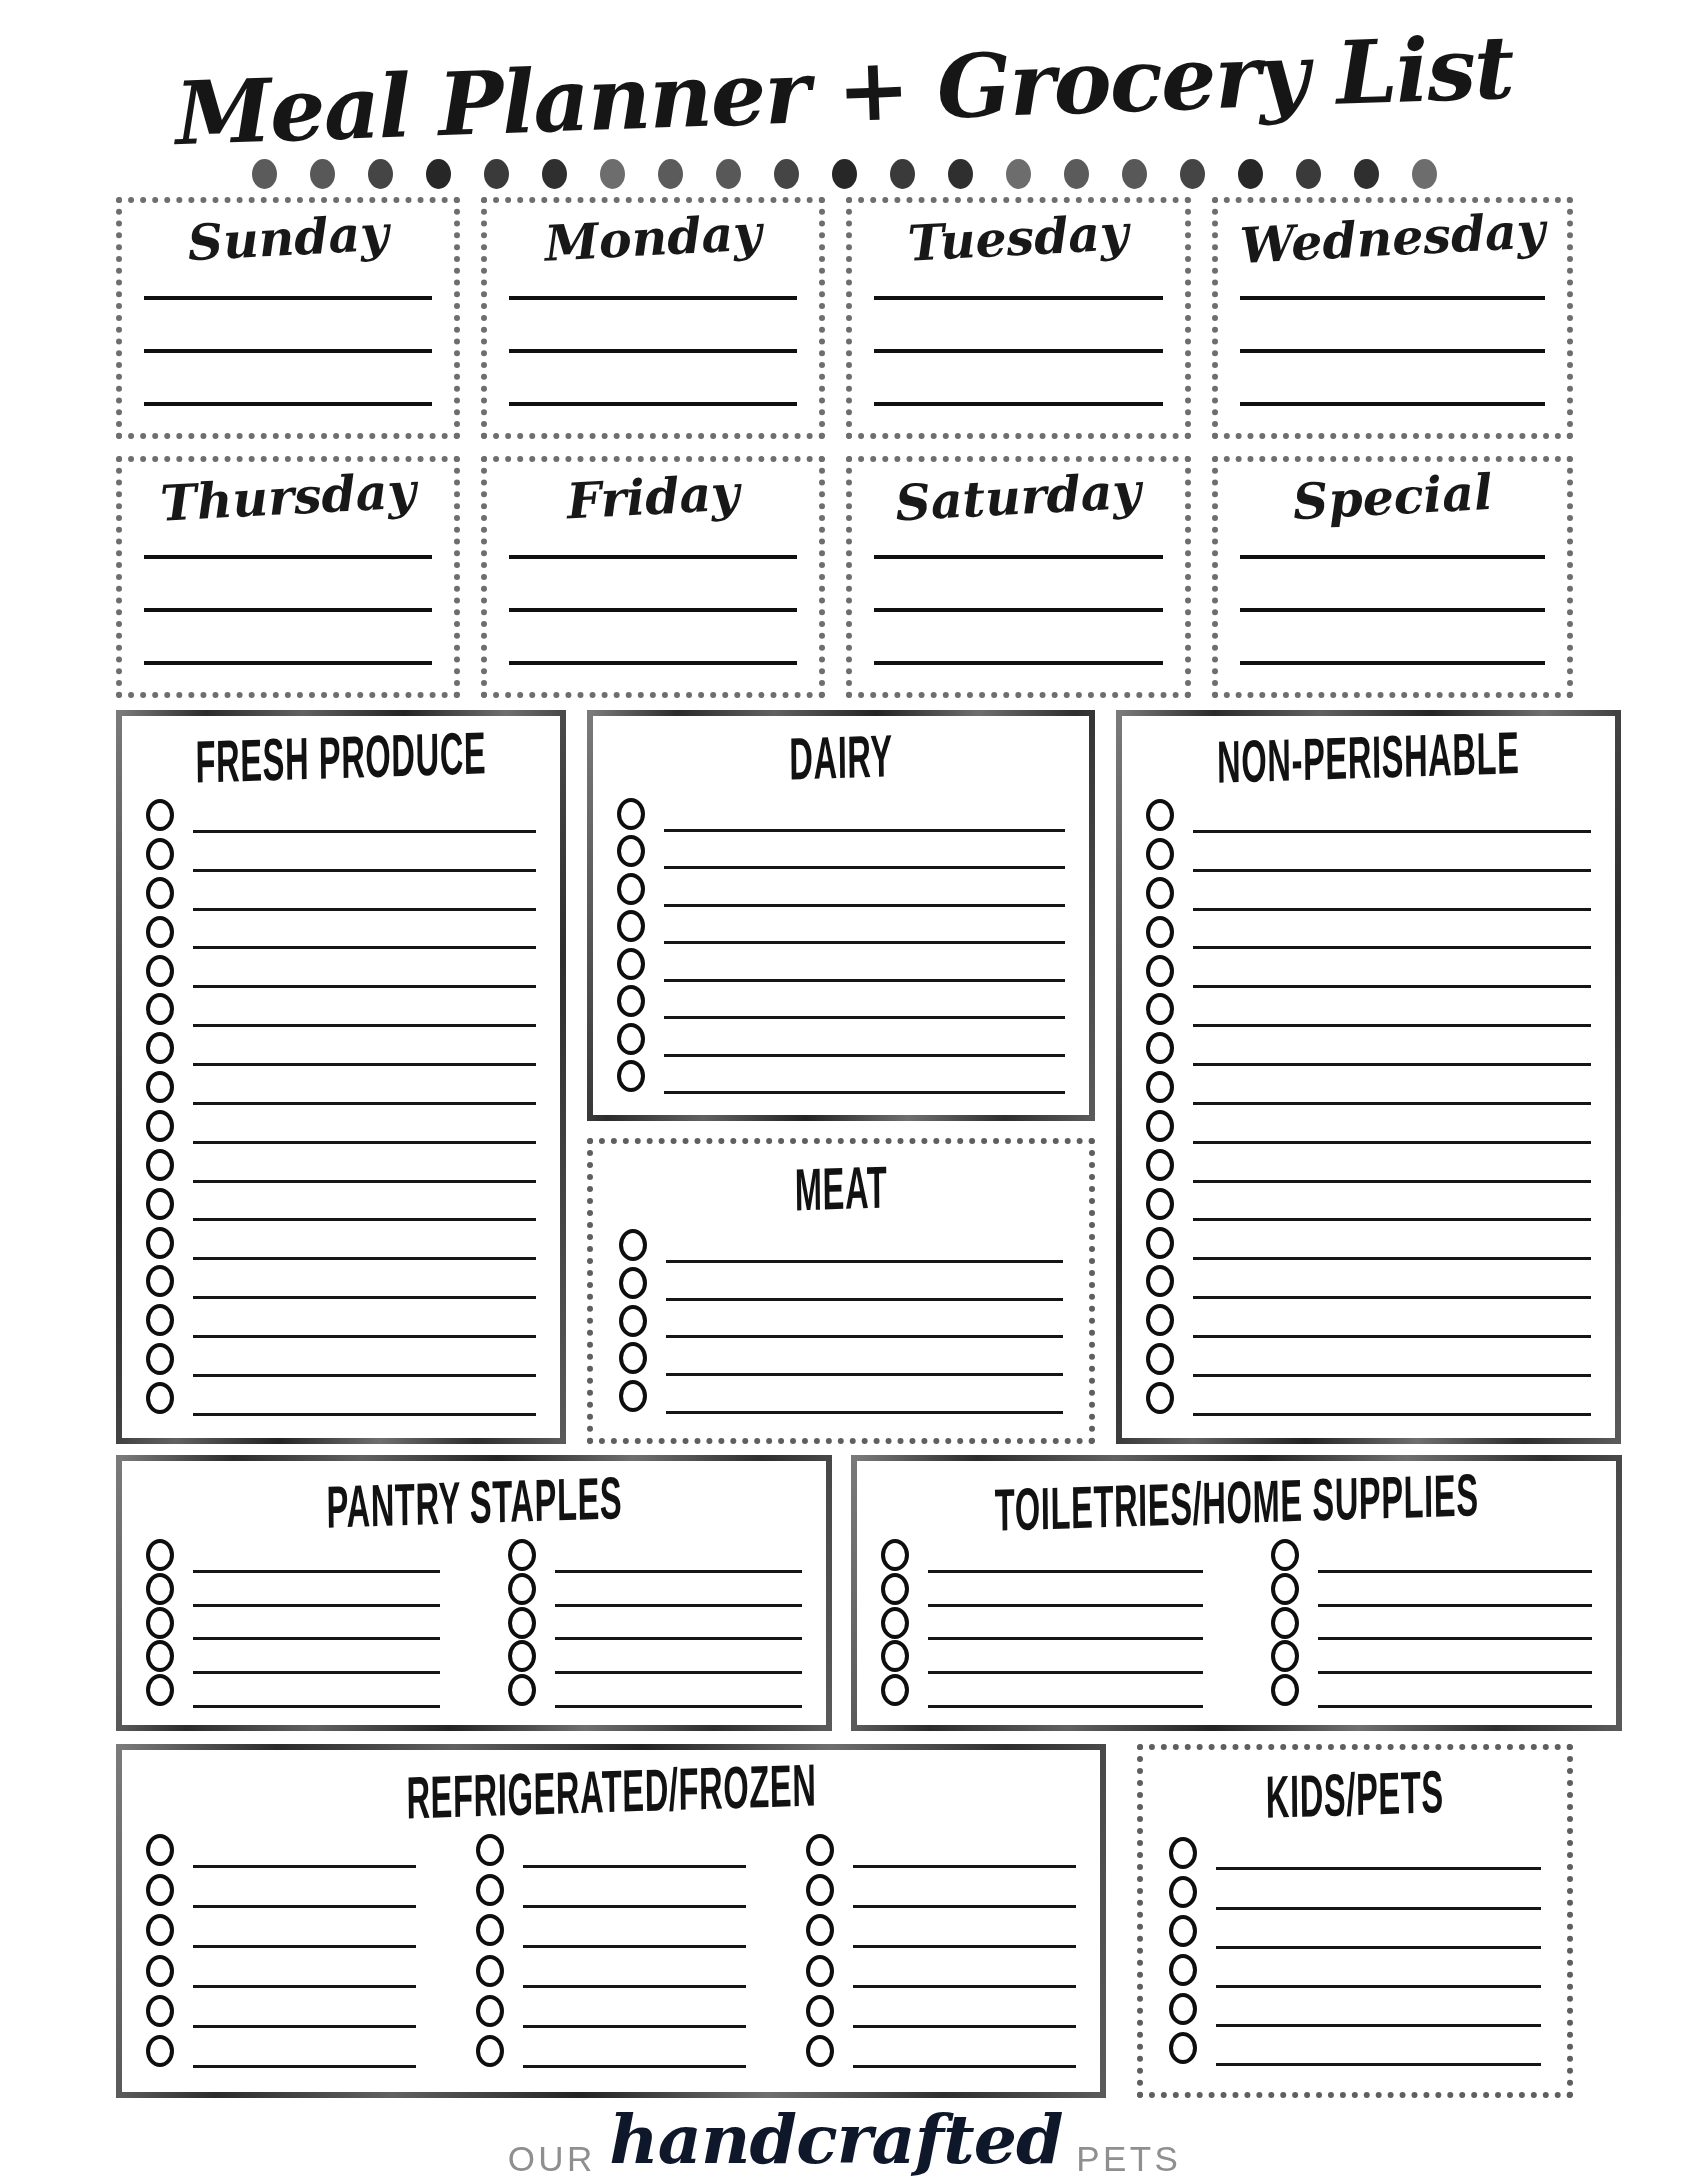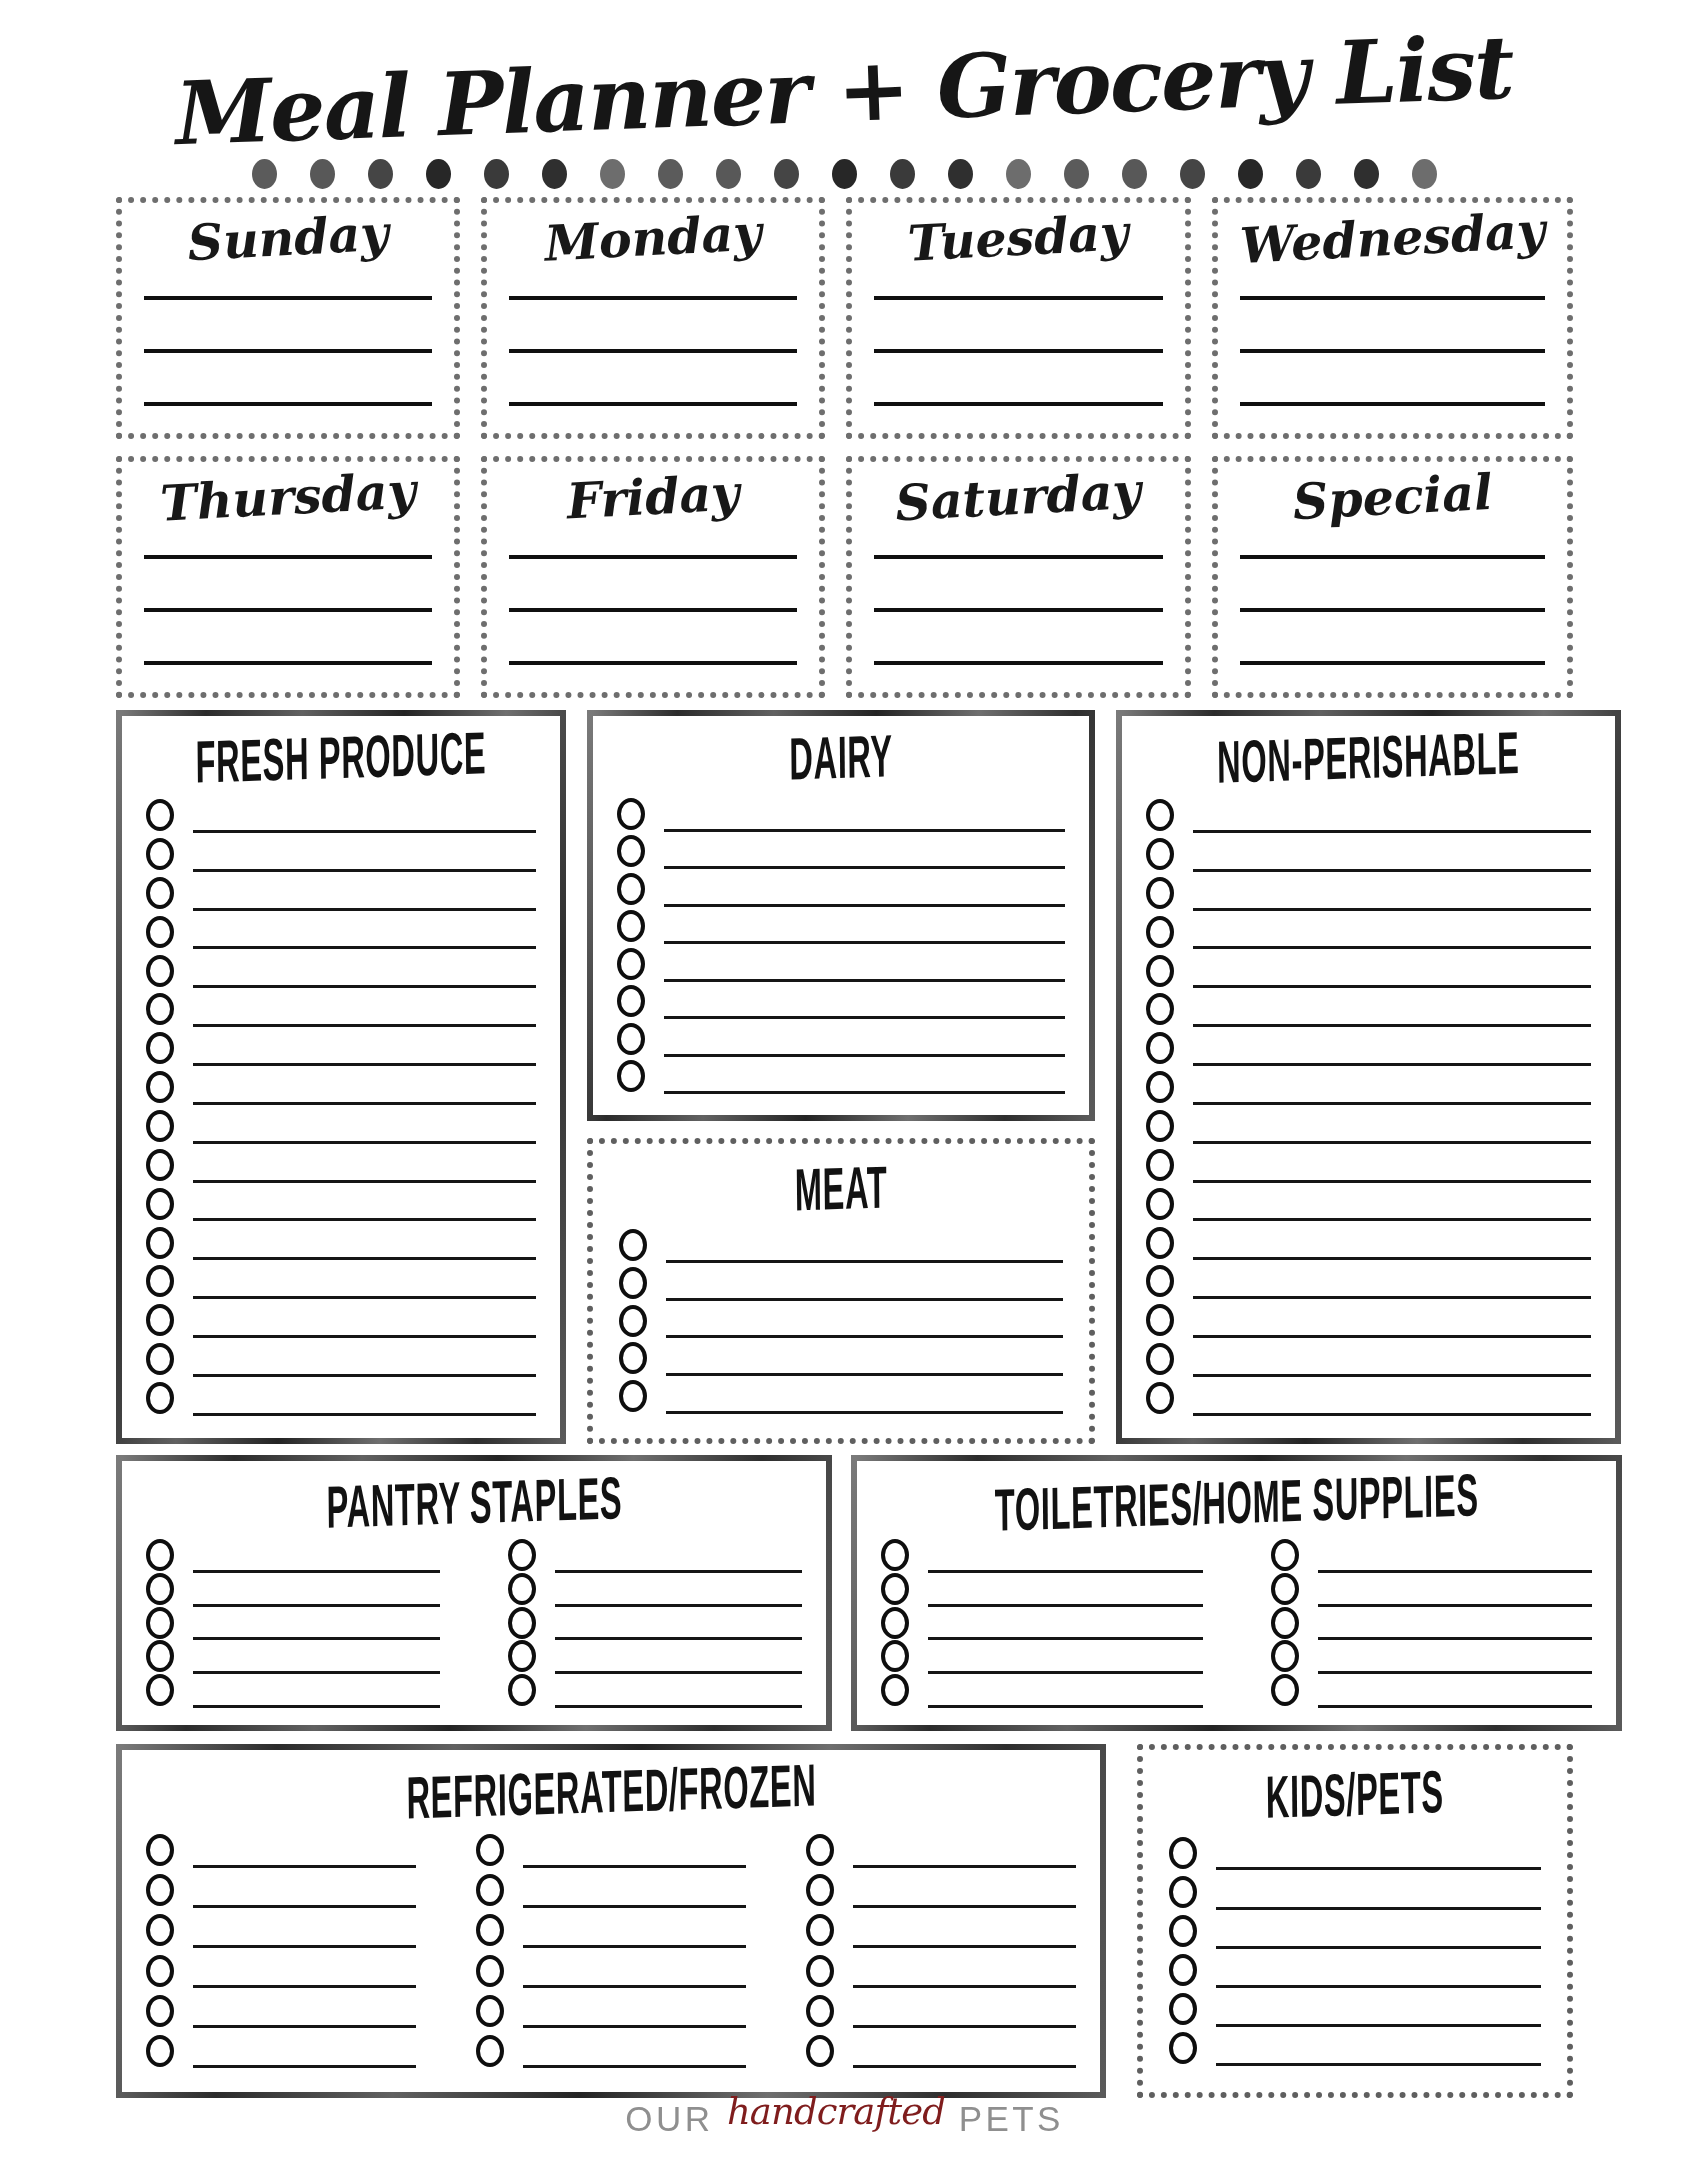--- a/index.html
+++ b/index.html
@@ -65,23 +65,23 @@
   }
   .area-produce { grid-area:produce; }
   .area-dairy   { grid-area:dairy; }
   .area-meat    { grid-area:meat; }
   .area-nonper  { grid-area:nonper; }
 
   .supplies-grid { display:grid; grid-template-columns:716px 1fr; gap:19px; height:276px; margin-top:11px; }
   .bottom-grid   { display:grid; grid-template-columns:1fr 436px; gap:31px; height:354px; margin-top:12.8px; }
 
   
-  .footer { height:73px; display:flex; justify-content:center; align-items:flex-start; gap:13.6px; margin-top:1px; }
+  .footer { height:73px; display:flex; justify-content:center; align-items:flex-end; gap:13.6px; margin-top:8px; }
   .brand-side { font-weight:400; font-size:35px; color:#8f8f8f; letter-spacing:3.4px; font-family:"Liberation Sans", sans-serif; }
-  .brand-script { font-family:"DejaVu Serif", serif; font-style:italic; font-weight:400; font-size:37px; color:#7f1d1d; letter-spacing:-0.9px; margin-top:-8.5px; }
+  .brand-script { font-family:"DejaVu Serif", serif; font-style:italic; font-weight:700; font-size:68px; color:#0f172a; letter-spacing:-0.9px; margin-top:-8.5px; }
 </style>
 </head>
 <body>
 
 <div class="sheet">
 
   <div class="title-wrap">
     <div class="page-title">Meal Planner + Grocery List</div>
   </div>
 

